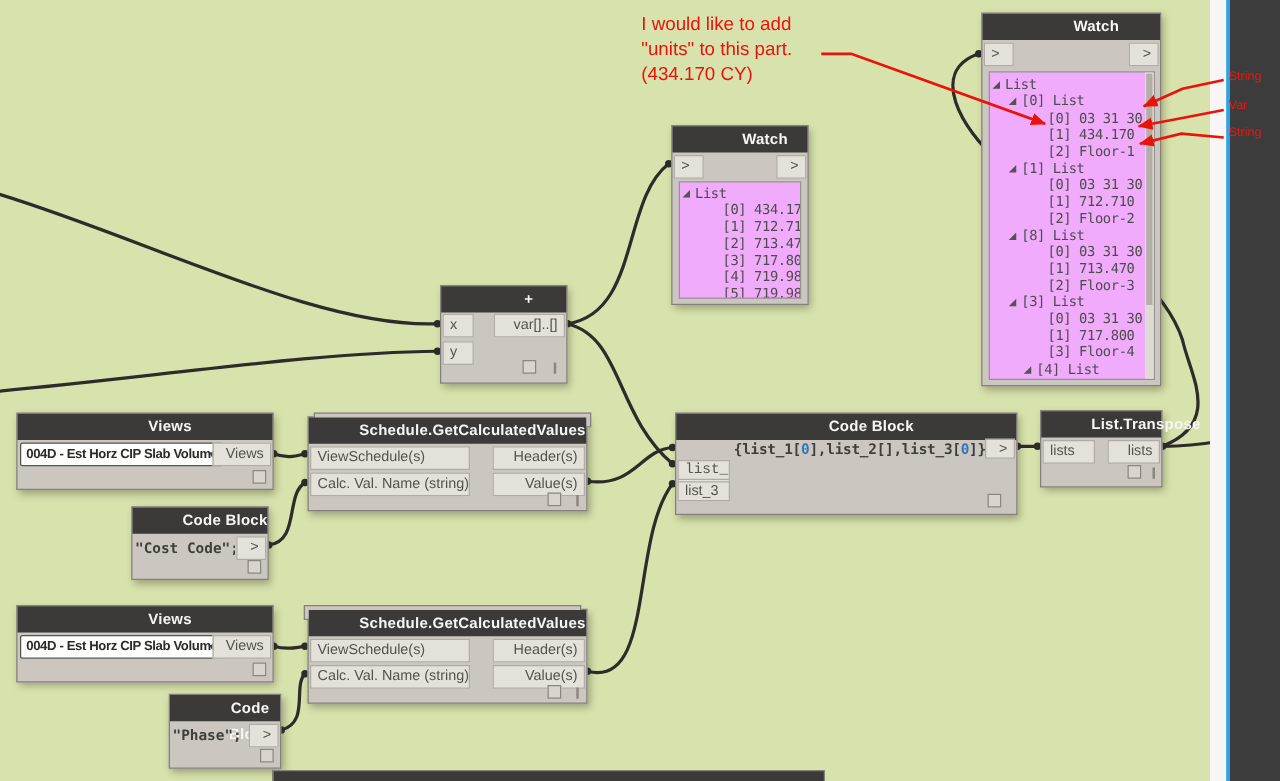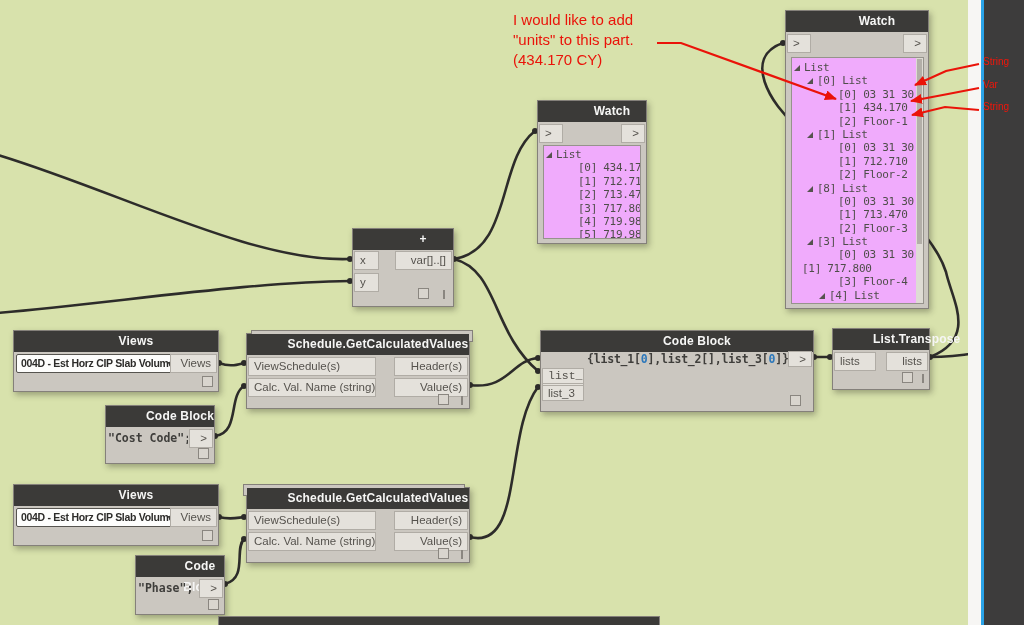--- a/index.html
+++ b/index.html
@@ -105,21 +105,21 @@
         <div class="wrow" style="padding-left: 15px;"><span class="caret"><i></i></span><span>[1] List</span></div>
         <div class="wrow" style="padding-left: 36px;"><span class="caret" style="visibility: hidden;"><i></i></span><span>[0] 03 31 30</span></div>
         <div class="wrow" style="padding-left: 36px;"><span class="caret" style="visibility: hidden;"><i></i></span><span>[1] 712.710</span></div>
         <div class="wrow" style="padding-left: 36px;"><span class="caret" style="visibility: hidden;"><i></i></span><span>[2] Floor-2</span></div>
         <div class="wrow" style="padding-left: 15px;"><span class="caret"><i></i></span><span>[8] List</span></div>
         <div class="wrow" style="padding-left: 36px;"><span class="caret" style="visibility: hidden;"><i></i></span><span>[0] 03 31 30</span></div>
         <div class="wrow" style="padding-left: 36px;"><span class="caret" style="visibility: hidden;"><i></i></span><span>[1] 713.470</span></div>
         <div class="wrow" style="padding-left: 36px;"><span class="caret" style="visibility: hidden;"><i></i></span><span>[2] Floor-3</span></div>
         <div class="wrow" style="padding-left: 15px;"><span class="caret"><i></i></span><span>[3] List</span></div>
         <div class="wrow" style="padding-left: 36px;"><span class="caret" style="visibility: hidden;"><i></i></span><span>[0] 03 31 30</span></div>
-        <div class="wrow" style=""><span class="caret" style="visibility: hidden;"><i></i></span><span>[1] 717.800</span></div>
+        <div class="wrow" style="padding-left: 36px;"><span class="caret" style="visibility: hidden;"><i></i></span><span>[1] 717.800</span></div>
         <div class="wrow" style="padding-left: 36px;"><span class="caret" style="visibility: hidden;"><i></i></span><span>[3] Floor-4</span></div>
         <div class="wrow" style="padding-left: 27px;"><span class="caret"><i></i></span><span>[4] List</span></div>
         <div class="wrow" style="padding-left: 36px;"><span class="caret" style="visibility: hidden;"></span><span>[0] 03 31 30</span></div>
       </div>
     <div class="scrolltrack" style="top:47px;bottom:5px;right:5px;">
       <div class="scrollthumb"></div>
     </div>
   </div>
 
   <div class="node" style="left:537px;top:100px;width:108px;height:142px;">

